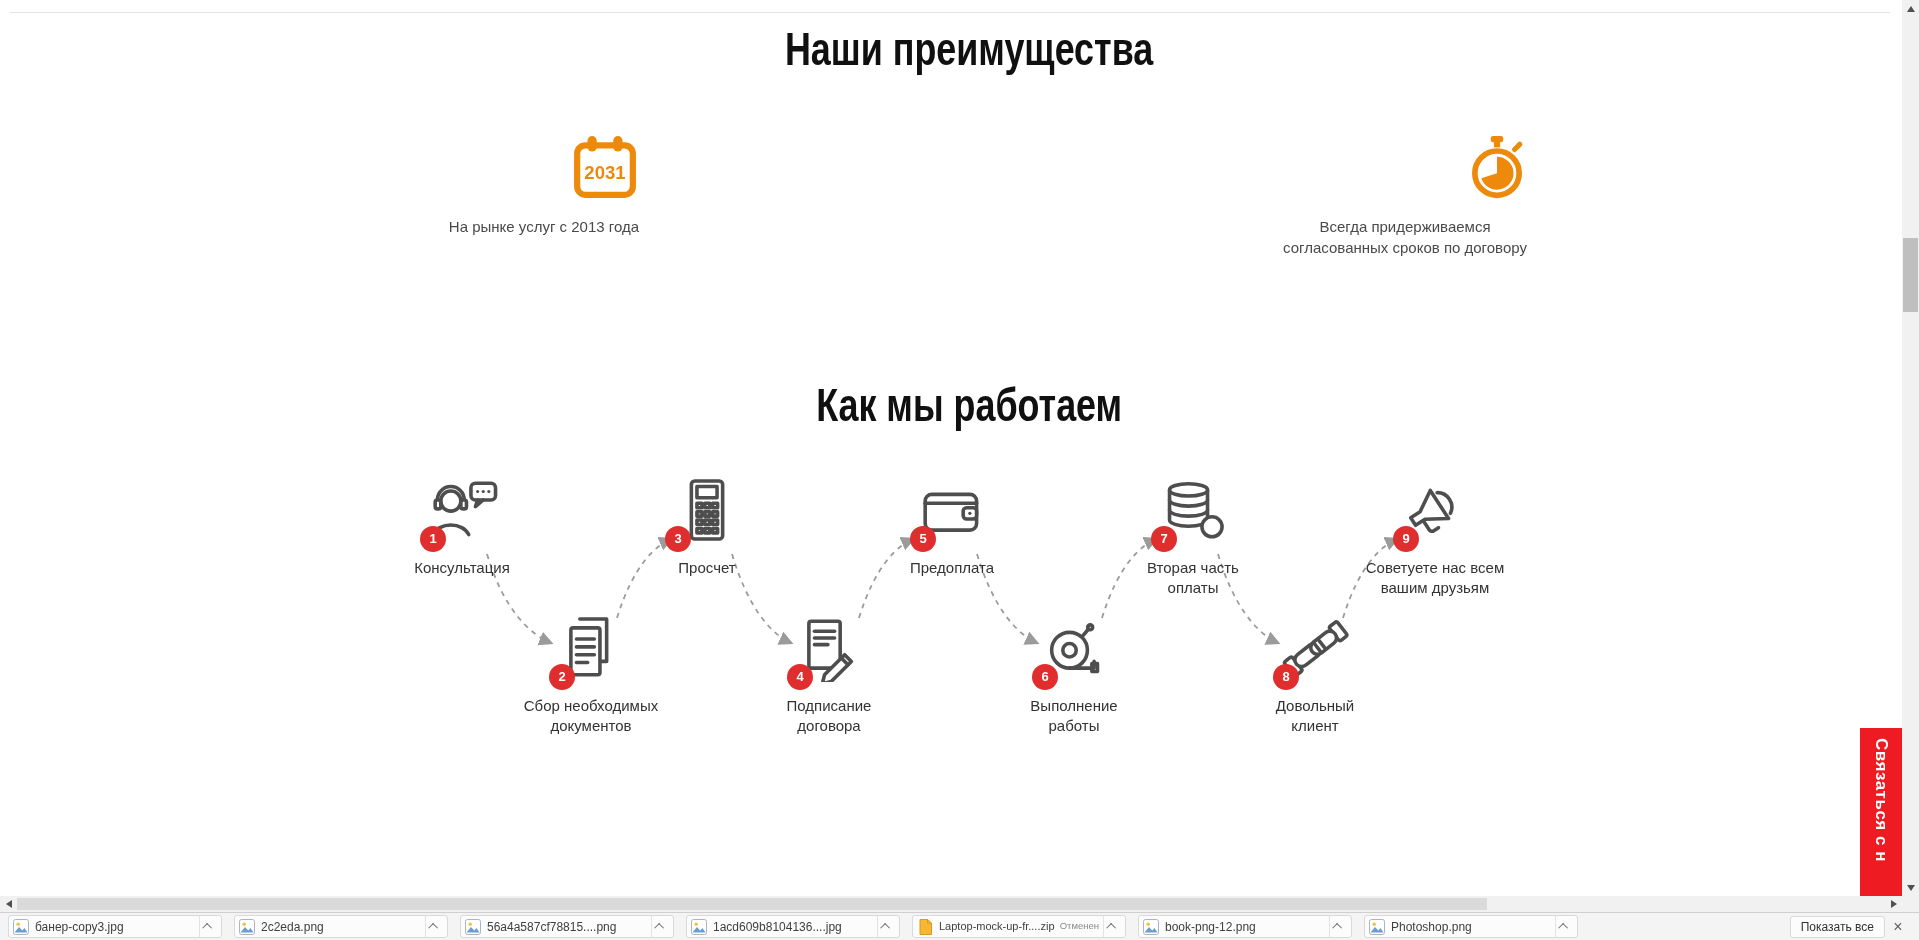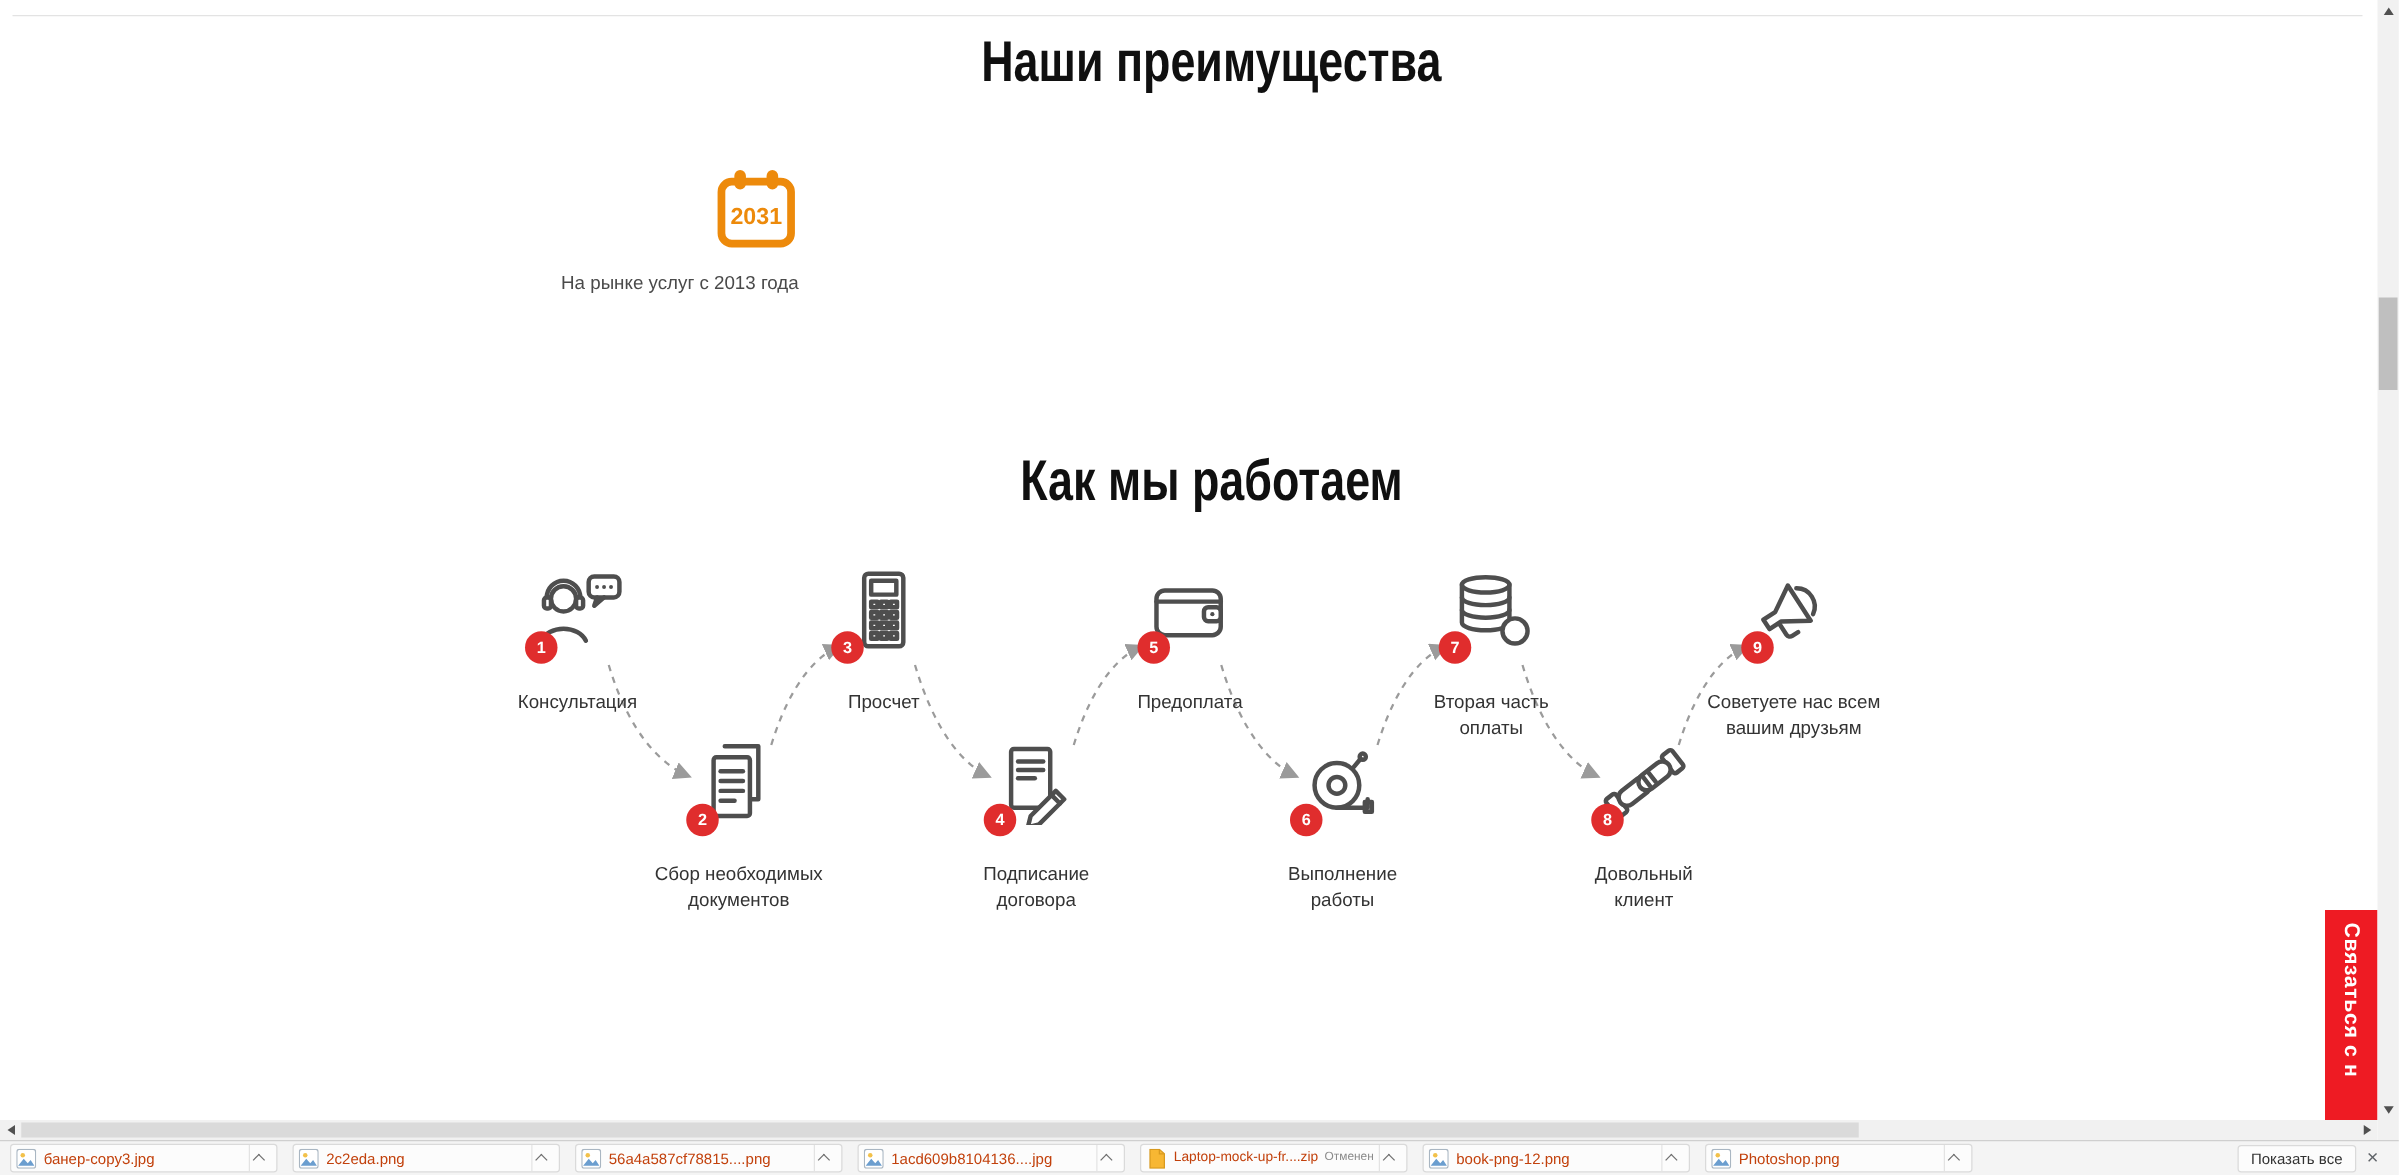--- a/index.html
+++ b/index.html
@@ -28,21 +28,21 @@
   .steps { position:relative; width:1160px; height:320px; margin:30px auto 0; }
   .arrows { position:absolute; left:0; top:0; width:1160px; height:320px; pointer-events:none; }
   .arrow { fill:none; stroke:#9b9b9b; stroke-width:1.8; stroke-dasharray:5 5; }
   .step { position:absolute; width:190px; text-align:center; }
   .step.top { top:14px; } .step.bottom { top:152px; }
   .icon-wrap { position:relative; display:inline-block; }
   .sicon { width:76px; height:68px; stroke:#4e4e4e; stroke-width:3.2; fill:none; stroke-linecap:round; stroke-linejoin:round; }
   .sicon .white { fill:#fff; } .sicon .fill { fill:#4e4e4e; stroke:none; }
   .badge { position:absolute; left:-4px; bottom:-4px; width:26px; height:26px; border-radius:50%;
            background:#e02d2d; color:#fff; font-weight:bold; font-size:13px; line-height:26px; text-align:center; }
-  .step-label { margin:25px auto 0; font-size:15px; color:#333; line-height:1.35; }
+  .step-label { margin:10px auto 0; font-size:15px; color:#333; line-height:1.35; }
 
   
   .contact-tab { position:absolute; left:1860px; top:728px; width:42px; height:168px; background:#ee1b23;
                  overflow:hidden; display:flex; justify-content:center; cursor:pointer; }
   .contact-tab span { writing-mode:vertical-rl; white-space:nowrap; color:#fff; font-weight:700; font-size:17px; padding-top:10px; letter-spacing:.5px; }
 
   
   .vscroll { position:absolute; left:1902px; top:0; width:17px; height:896px; background:#f1f1f1; }
   .vthumb { position:absolute; left:1px; top:238px; width:15px; height:74px; background:#bfbfbf; }
   .hscroll { position:absolute; left:0; top:896px; width:1902px; height:16px; background:#f1f1f1; }
@@ -53,21 +53,21 @@
   .tri-down { width:0;height:0;border-left:4px solid transparent;border-right:4px solid transparent;border-top:6px solid #505050; }
   .tri-left { width:0;height:0;border-top:4px solid transparent;border-bottom:4px solid transparent;border-right:6px solid #505050; }
   .tri-right { width:0;height:0;border-top:4px solid transparent;border-bottom:4px solid transparent;border-left:6px solid #505050; }
 
   
   .dlbar { position:absolute; left:0; top:912px; width:1919px; height:28px; background:#f4f4f4;
            border-top:1px solid #cfcfcf; display:flex; align-items:center; padding:0 8px; }
   .dl-item { display:flex; align-items:center; width:214px; height:23px; margin-right:12px;
              background:#fcfcfc; border:1px solid #dadada; border-radius:3px; padding:0 4px; cursor:pointer; }
   .dl-icon { width:16px; height:16px; flex:0 0 16px; margin-right:6px; }
-  .dl-name { flex:1; font-size:12px; color:#c2410c; white-space:nowrap; overflow:hidden; text-overflow:ellipsis; }
+  .dl-name { flex:1; font-size:12px; color:#404040; white-space:nowrap; overflow:hidden; text-overflow:ellipsis; }
   .dl-text { flex:1; display:flex; flex-direction:row; overflow:hidden; line-height:1.05; }
   .dl-text .dl-name { font-size:11px; }
   .dl-sub { font-size:9.5px; color:#8a8a8a; white-space:nowrap; overflow:hidden;text-align:right; }
   .dl-menu { flex:0 0 18px; height:100%; display:flex; align-items:center; justify-content:center; border-left:1px solid #e3e3e3; margin-left:4px; }
   .chev { width:7px; height:7px; border-left:1.6px solid #6e6e6e; border-top:1.6px solid #6e6e6e; transform:rotate(45deg) translateY(2px); }
   .dl-right { margin-left:auto; display:flex; align-items:center; }
   .show-all { font-size:12px; color:#333; padding:3px 10px; border:1px solid #dadada; border-radius:3px; background:#fcfcfc; cursor:pointer; }
   .dl-close { width:26px; text-align:center; color:#5f6368; font-size:16px; cursor:pointer; }
 </style>
 </head>
@@ -86,20 +86,32 @@
             <rect x="5" y="11" width="54" height="48" rx="8" fill="none" stroke="#ED8A0B" stroke-width="6"></rect>
             <rect x="15" y="2" width="9" height="15" rx="4.5" fill="#ED8A0B"></rect>
             <rect x="40" y="2" width="9" height="15" rx="4.5" fill="#ED8A0B"></rect>
             <text x="32" y="44" text-anchor="middle" font-size="18" font-weight="bold" fill="#ED8A0B">2031</text>
           </svg>
         </div>
         <div class="adv-text">На рынке услуг с 2013 года</div>
       </div>
 
 
+      <div class="adv-col">
+        <div class="adv-icon">
+          <svg viewBox="0 0 64 64" width="68" height="66">
+            <rect x="26" y="2" width="12" height="6" rx="2" fill="#ED8A0B"></rect>
+            <rect x="29" y="7" width="6" height="6" fill="#ED8A0B"></rect>
+            <line x1="49" y1="15" x2="54" y2="10" stroke="#ED8A0B" stroke-width="5" stroke-linecap="round"></line>
+            <circle cx="32" cy="38" r="21.5" fill="none" stroke="#ED8A0B" stroke-width="5.5"></circle>
+            <path d="M32 38 V 22 A16 16 0 1 1 16.8 43 Z" fill="#ED8A0B"></path>
+          </svg>
+        </div>
+        <div class="adv-text">Всегда придерживаемся согласованных сроков по договору</div>
+      </div>
 
 
     </div>
   </section>
 
   <section class="process">
     <h1 class="section-title"><span class="cond">Как мы работаем</span></h1>
 
     <div class="steps">
       <svg class="arrows" viewBox="0 0 1160 320">

